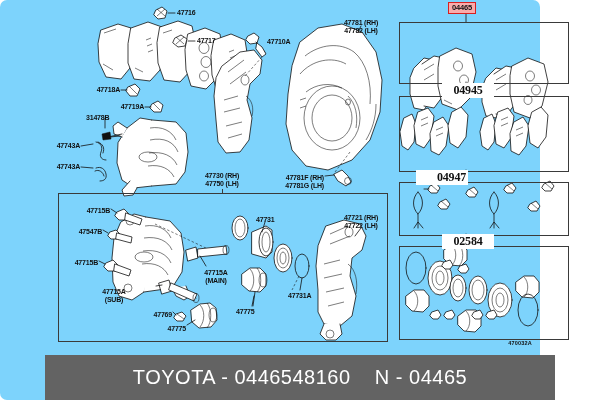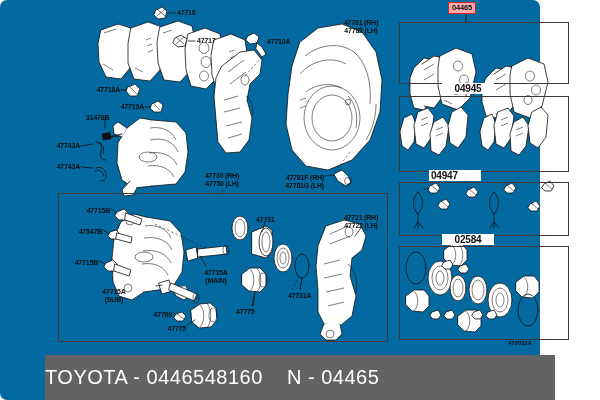--- a/index.html
+++ b/index.html
@@ -1,43 +1,43 @@
 <!DOCTYPE html>
 <html><head>
 <meta charset="utf-8">
 <style>
   html,body{margin:0;padding:0;background:#fff;}
   body{width:600px;height:400px;overflow:hidden;
        font-family:"Liberation Sans", sans-serif;color:#111;}
-  #sheet{position:relative;width:540px;height:400px;background:#0369a1;border-radius:7px;}
+  #sheet{position:relative;width:540px;height:400px;background:#7dd3fc;border-radius:7px;}
 
   .lbl{position:absolute;font-size:7px;font-weight:bold;letter-spacing:-0.2px;
        white-space:pre;line-height:8px;color:#111;}
   .lbl.c{text-align:center;}
   .lbl.r{text-align:right;}
 
   .panel{position:absolute;border:1px solid #3a3a3a;background:transparent;}
-  .boxlbl{position:absolute;font-size:10px;font-weight:bold;background:#fff;
-          padding:0 2px;letter-spacing:-0.2px;color:#111;}
+  .boxlbl{position:absolute;font-size:12px;font-weight:bold;background:#fff;
+          padding:0 2px;letter-spacing:-0.2px;color:#111;font-family:Liberation Serif, serif;}
 
   .redlbl{position:absolute;font-size:7.5px;font-weight:bold;color:#111;
           background:#f9acac;border:1px solid #d81f1f;padding:0 3px;
           letter-spacing:-0.2px;line-height:10px;}
 
   .vline{position:absolute;background:#3a3a3a;width:1px;}
 
   svg{position:absolute;left:0;top:0;overflow:visible;}
   .st{fill:none;stroke:#111;stroke-width:0.8;stroke-linejoin:round;stroke-linecap:round;}
   .stf{fill:#fff;stroke:#111;stroke-width:0.8;stroke-linejoin:round;stroke-linecap:round;}
   .thin{fill:none;stroke:#111;stroke-width:0.55;}
   .dash{fill:none;stroke:#111;stroke-width:0.55;stroke-dasharray:2.5,2;}
   .blk{fill:#111;stroke:#111;stroke-width:0.5;}
 
   #footer{position:absolute;left:45px;top:355px;width:510px;height:45px;
-          background:#636363;display:flex;align-items:center;justify-content:flex-start;}
+          background:#636363;display:flex;align-items:center;justify-content:center;}
   #footertxt{color:#fff;font-size:20px;letter-spacing:0.5px;white-space:pre;}
   #drawcode{position:absolute;right:8px;top:340px;font-size:5.5px;
             font-weight:bold;color:#111;letter-spacing:0.2px;}
 </style>
 </head>
 <body>
 
 <div id="sheet">
 
   <svg width="600" height="400">
@@ -321,21 +321,21 @@
 
   <div class="panel" style="left:399px;top:22px;width:168px;height:60px;"></div>
   <div class="panel" style="left:399px;top:96px;width:168px;height:74px;"></div>
   <div class="panel" style="left:399px;top:182px;width:168px;height:52px;"></div>
   <div class="panel" style="left:399px;top:246px;width:168px;height:92px;"></div>
 
   <div class="redlbl" style="left:448px;top:2px;">04465</div>
 
   <div class="boxlbl c" style="left:442px;top:83px;width:48px;text-align:center;">04945</div>
 
-  <div class="boxlbl c" style="left:429px;top:170px;width:48px;text-align:left;">04947</div>
+  <div class="boxlbl c" style="left:416px;top:170px;width:48px;text-align:right;">04947</div>
 
   <div class="boxlbl c" style="left:442px;top:234px;width:48px;text-align:center;">02584</div>
 
   <div class="lbl" style="left:177px;top:9px;">47716</div>
   <div class="lbl" style="left:197px;top:37px;">47717</div>
   <div class="lbl r" style="left:88px;top:86px;width:32px;">47718A</div>
   <div class="lbl r" style="left:112px;top:103px;width:32px;">47719A</div>
 
   <div class="lbl" style="left:86px;top:114px;">31478B</div>
   <div class="lbl r" style="left:48px;top:142px;width:32px;">47743A</div>

